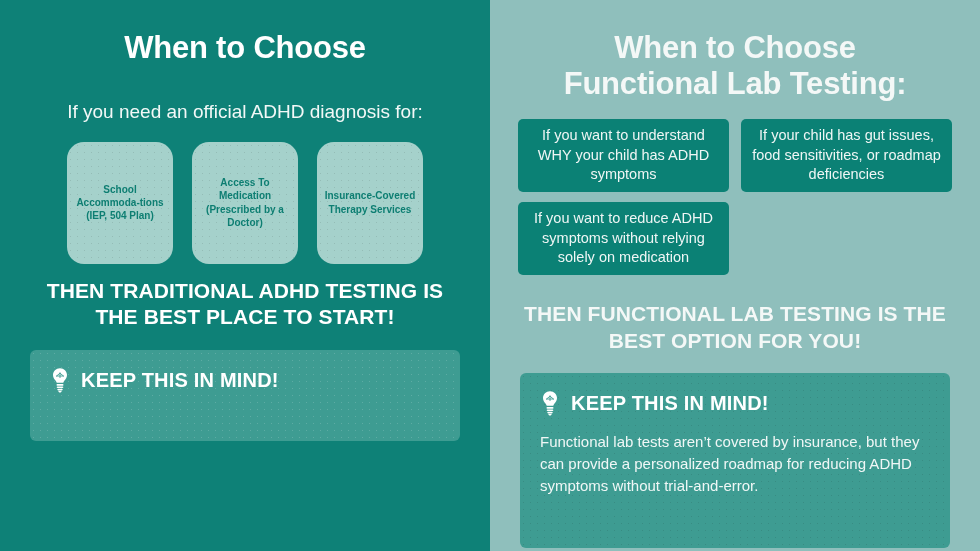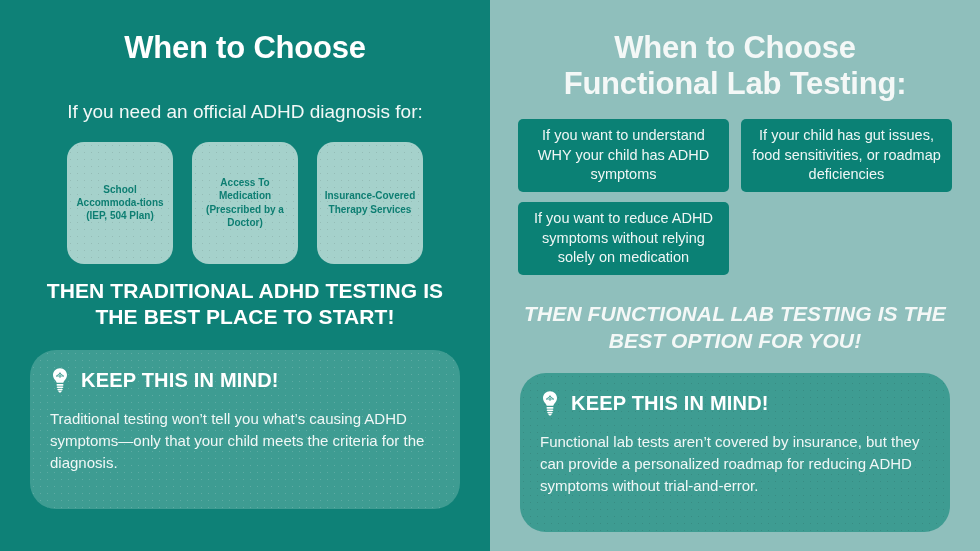--- a/index.html
+++ b/index.html
@@ -101,21 +101,20 @@
     line-height: 1.27;
     letter-spacing: 0.1px;
   }
   .then-left {
     color: #FFFFFF;
     margin: 14px 24px 0 24px;
   }
   .then-right {
     color: #F4F8F7;
     margin: 26px 16px 0 16px;
-    font-style: italic;
   }
   
   .stmt-grid {
     display: grid;
     grid-template-columns: 211px 211px;
     gap: 10px 12px;
     justify-content: center;
     margin-top: 17px;
   }
   .stmt-box {
@@ -131,24 +130,24 @@
   .stmt-text {
     display: block;
     text-align: center;
     color: #EFF6F5;
     font-size: 14.5px;
     line-height: 1.34;
   }
   
   .kim-card {
     box-sizing: border-box;
-    border-radius: 26px;
+    border-radius: 6px;
     background-color: #3E9C92;
     margin: 19px 30px 0 30px;
-    padding: 17px 20px 21px 20px;
+    padding: 17px 20px 37px 20px;
   }
   .kim-head {
     display: flex;
     align-items: center;
     gap: 11px;
     margin-bottom: 11px;
   }
   .bulb {
     flex: 0 0 auto;
     width: 20px;
@@ -204,21 +203,20 @@
             <path d="M10 1.2c-4.0 0-7.0 3.0-7.0 6.8 0 2.6 1.4 4.3 2.5 5.6 0.7 0.9 1.1 1.5 1.2 2.2h6.6c0.1-0.7 0.5-1.3 1.2-2.2 1.1-1.3 2.5-3.0 2.5-5.6 0-3.8-3.0-6.8-7.0-6.8z" fill="#FFFFFF"></path>
             <path d="M10 6.2 L6.6 9.0 M10 6.2 L13.4 9.0 M10 6.2 L10 10.6 M6.6 9.0 L13.4 9.0" stroke="#3E9C92" stroke-width="0.9" fill="none" stroke-linecap="round"></path>
             <rect x="6.5" y="17.1" width="7" height="1.7" rx="0.8" fill="#FFFFFF"></rect>
             <rect x="6.7" y="19.4" width="6.6" height="1.7" rx="0.8" fill="#FFFFFF"></rect>
             <rect x="7.3" y="21.7" width="5.4" height="1.7" rx="0.8" fill="#FFFFFF"></rect>
             <path d="M8.3 24.1h3.4c-0.3 1.0-1.0 1.5-1.7 1.5s-1.4-0.5-1.7-1.5z" fill="#FFFFFF"></path>
           </svg>
         </span>
         <span class="kim-title">KEEP THIS IN MIND!</span>
       </div>
-      <p class="kim-body">Traditional testing won’t tell you what’s causing ADHD symptoms—only that your child meets the criteria for the diagnosis.</p>
     </div>
 
   </section>
 
   <section class="panel panel-right">
 
     <h1 class="heading heading-right">
       <span>When to Choose</span><br>
       <span>Functional Lab Testing:</span>
     </h1>

